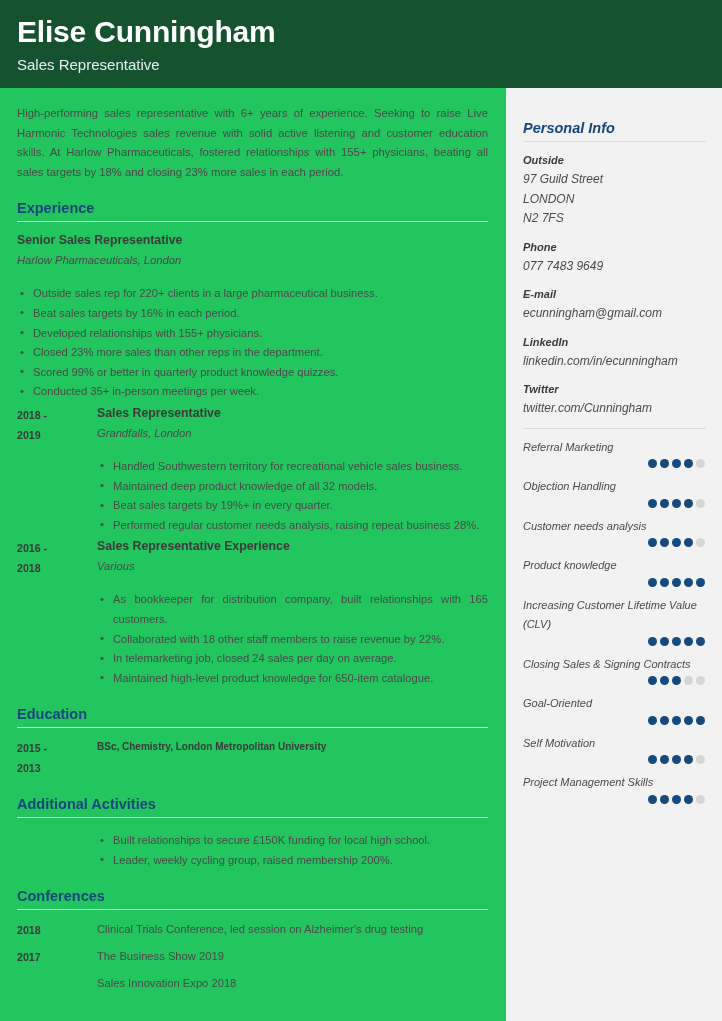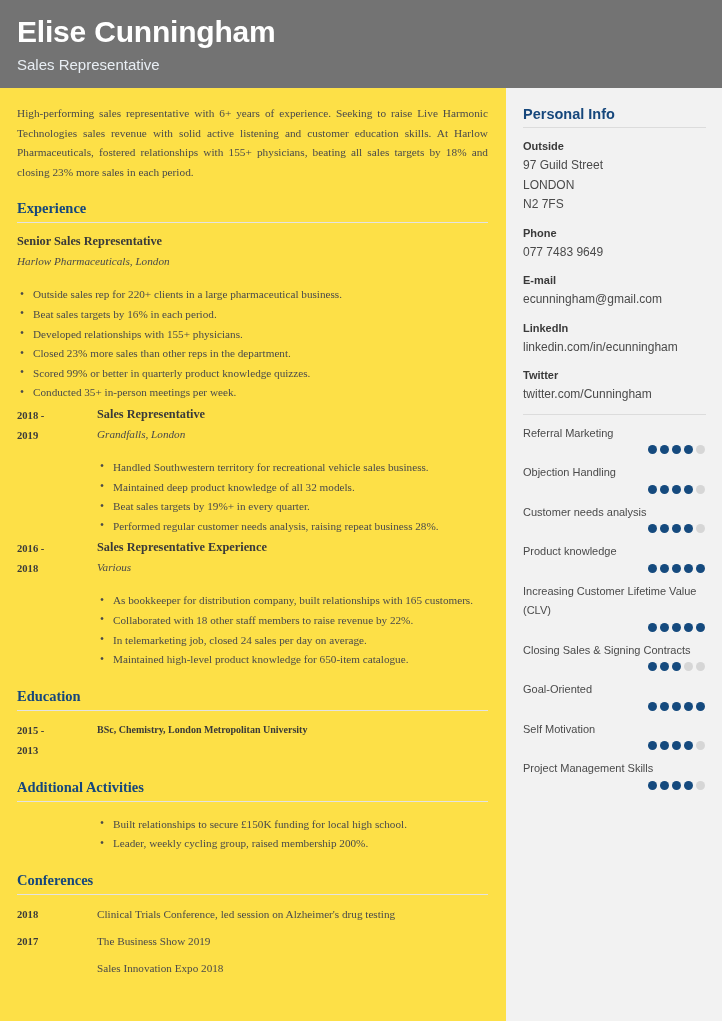--- a/index.html
+++ b/index.html
@@ -15,21 +15,21 @@
     position: relative;
     width: 722px;
     height: 1021px;
     overflow: hidden;
     background: #ffffff;
     box-sizing: border-box;
   }
 
   
   .header {
-    background: #737373;
+    background: #14532d;
     height: 88px;
     padding: 14px 0 0 17px;
     box-sizing: border-box;
   }
   .header-name {
     color: #ffffff;
     font-size: 30px;
     font-weight: bold;
     line-height: 36px;
     letter-spacing: -0.2px;
@@ -46,28 +46,28 @@
   
   .body-wrap {
     display: flex;
     align-items: stretch;
     height: 933px;
   }
   .main {
     width: 506px;
     box-sizing: border-box;
     padding: 0 18px 0 17px;
-    background: #fde047;
-    font-family: Liberation Serif, serif;
+    background: #22c55e;
   }
   .sidebar {
     width: 216px;
     background: #f2f2f2;
     box-sizing: border-box;
-    padding: 0 16px 0 17px;
+    padding: 14px 16px 0 17px;
+    font-style: italic;
   }
 
   
   .summary {
     font-size: 11.3px;
     line-height: 19.6px;
     color: #4a4a4a;
     text-align: justify;
     margin: 16px 0 0 0;
   }

